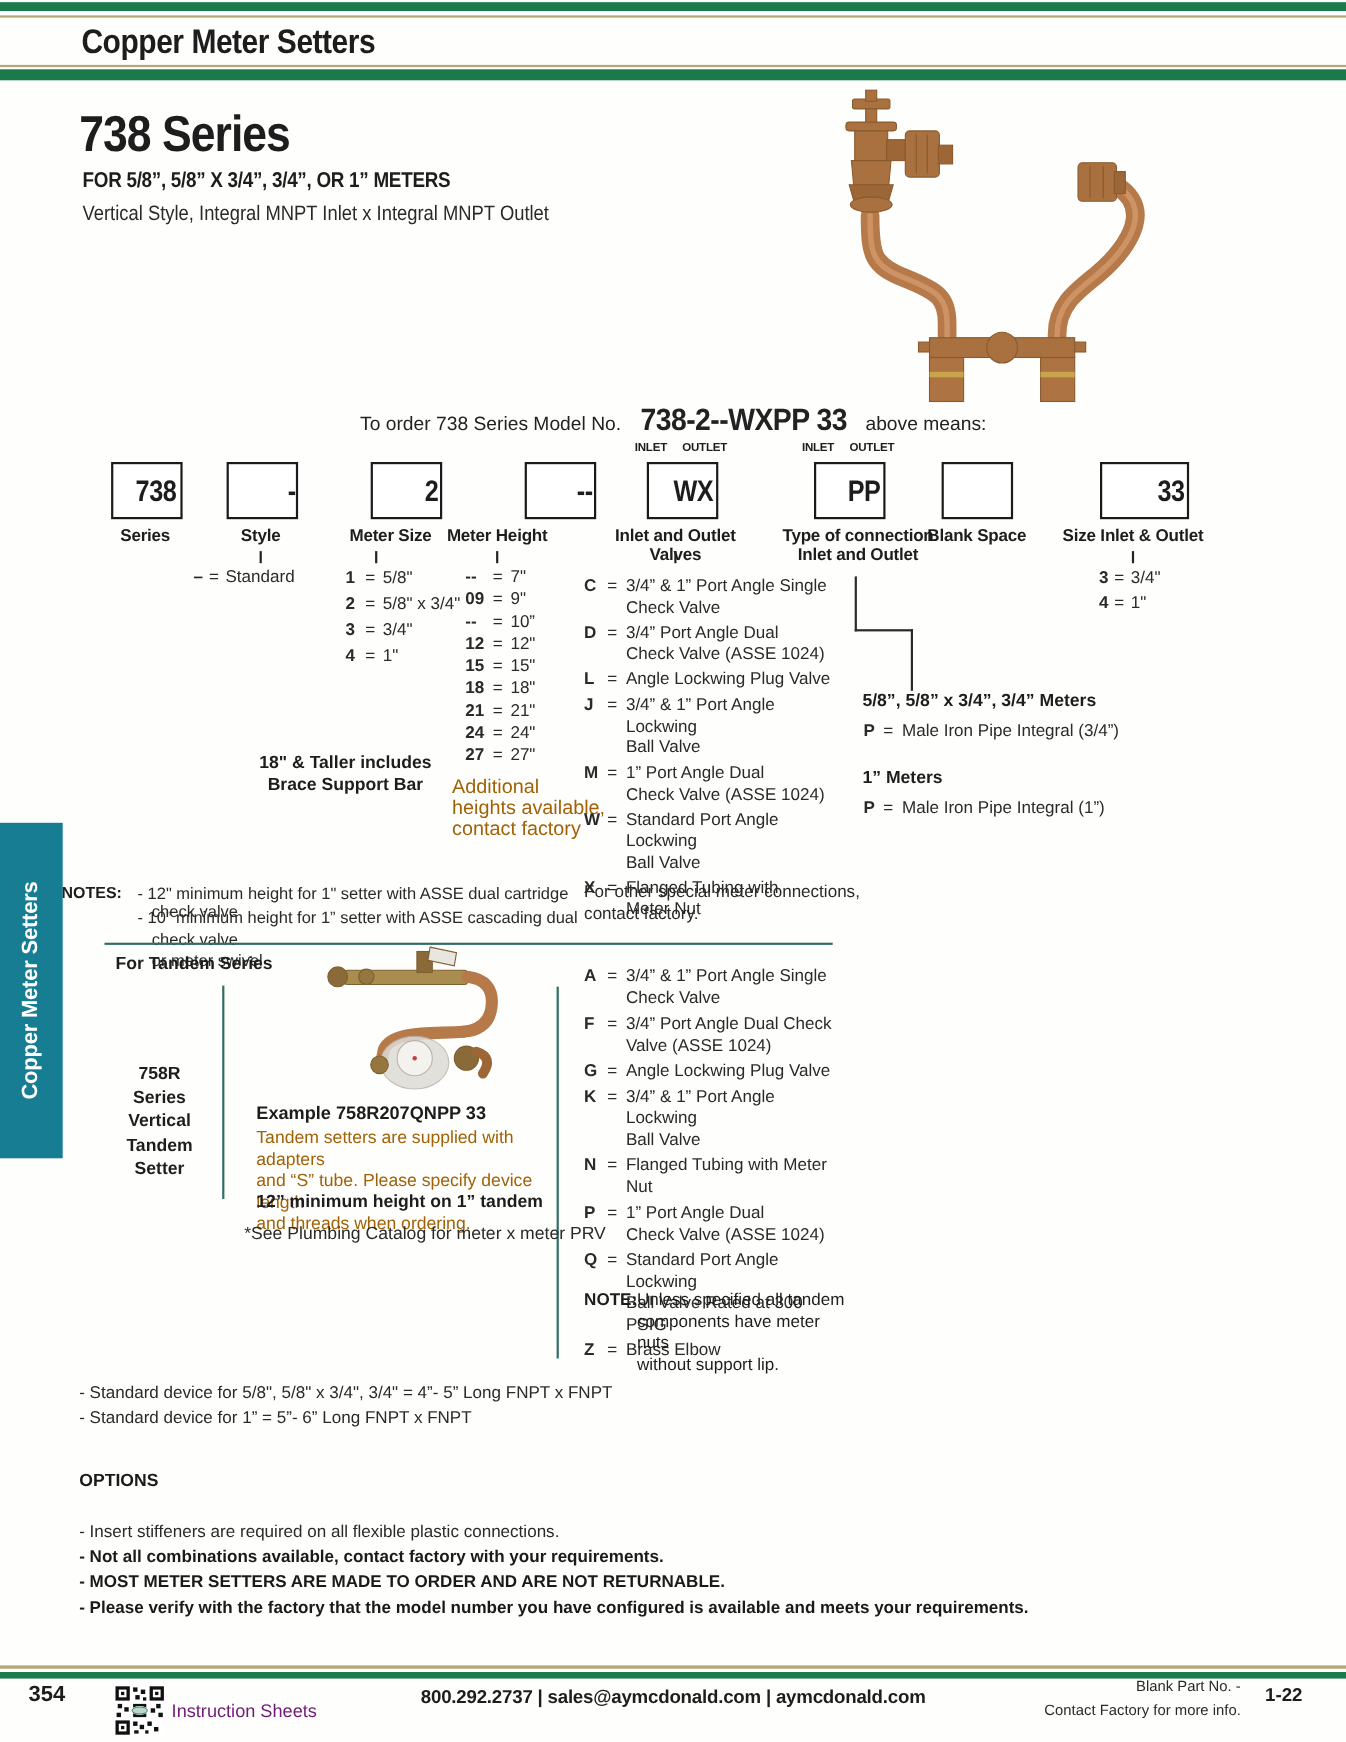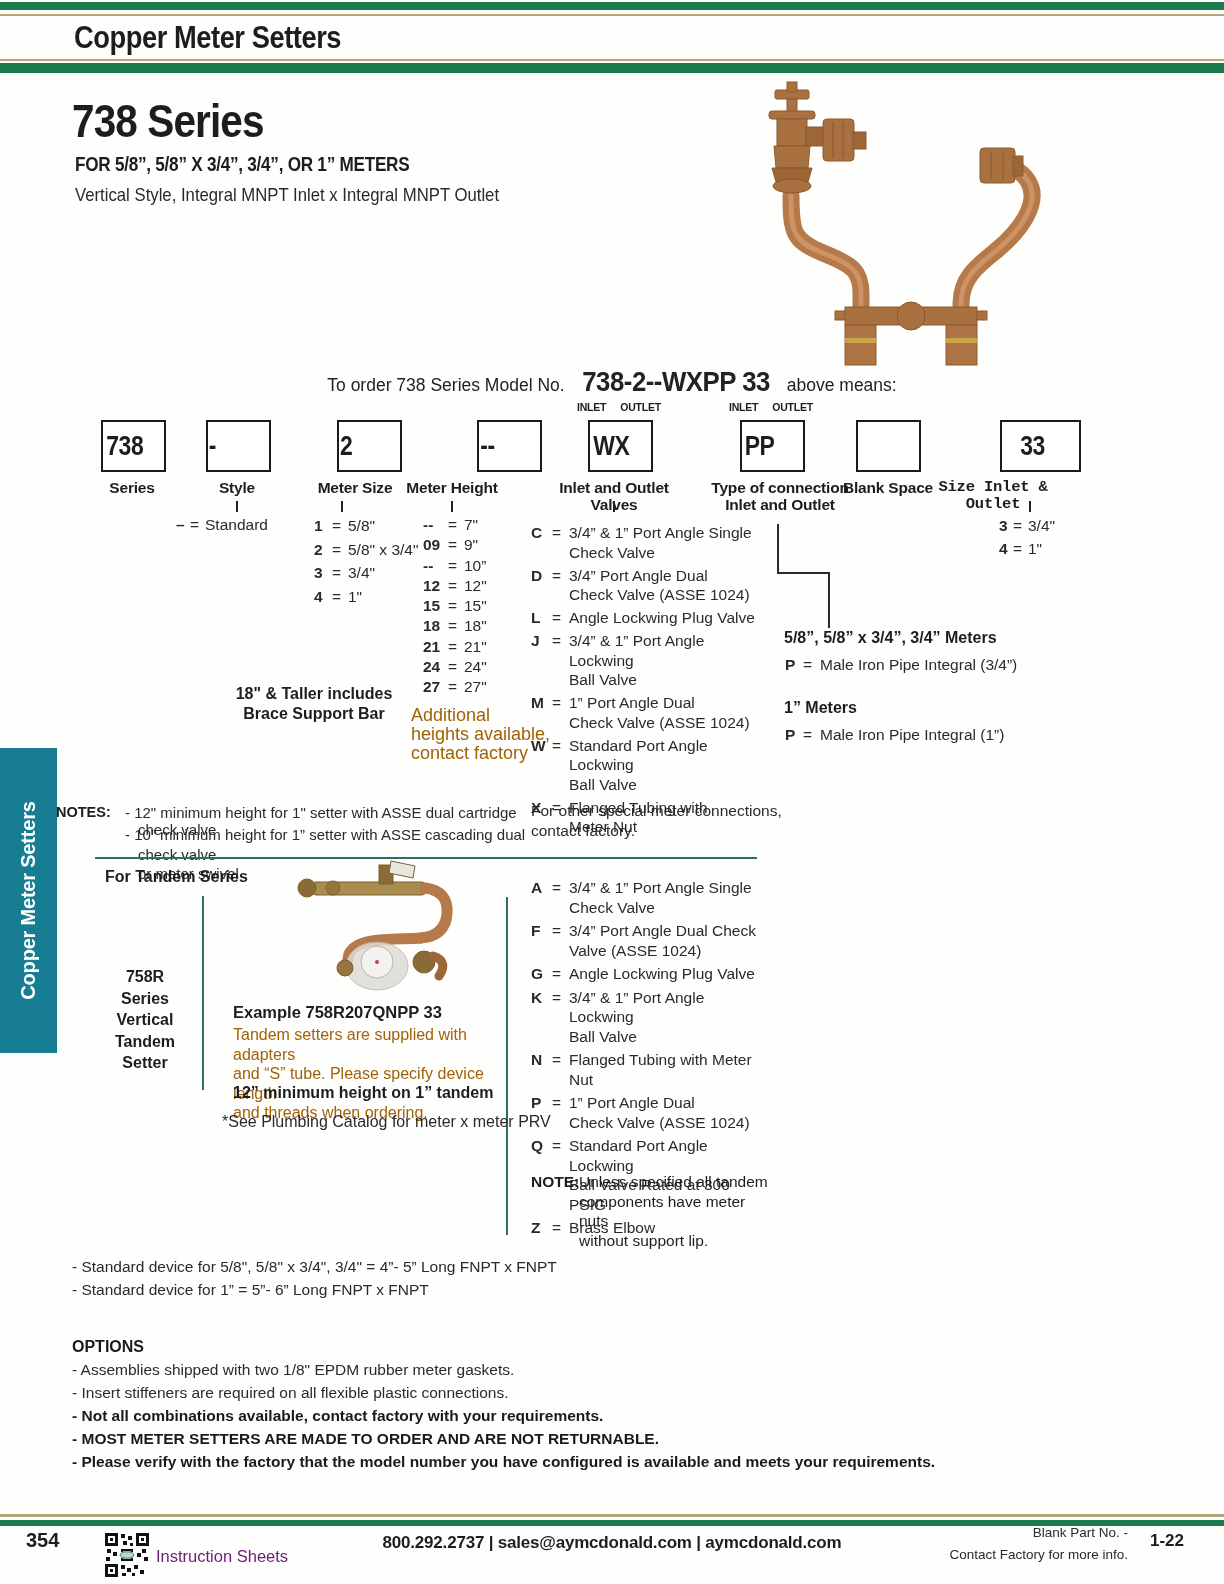--- a/index.html
+++ b/index.html
@@ -14,21 +14,21 @@
   .green{background:#1a7a4c;}
   .tan{background:#b3a678;}
   .teal-div{background:#2e6e63;}
   .hdr-title{left:74px;top:20px;font-size:31px;font-weight:bold;letter-spacing:-.5px;}
   .series-title{left:72px;top:94px;font-size:46px;font-weight:bold;letter-spacing:-1px;}
   .series-sub{left:75px;top:153px;font-size:19.5px;font-weight:bold;letter-spacing:-.3px;}
   .series-desc{left:75px;top:184px;font-size:19px;color:#2a2a2a;}
   .order{left:0;top:366px;width:1224px;display:flex;justify-content:center;align-items:baseline;gap:9px;font-size:17.5px;color:#222;}
   .order .model{display:inline-block;font-size:28px;font-weight:bold;letter-spacing:-.5px;transform:scaleX(.92);transform-origin:50% 100%;}
   .mbox{top:420px;width:61px;height:48px;border:2px solid #1a1a1a;background:#fff;
-        display:flex;align-items:center;justify-content:flex-start;}
+        display:flex;align-items:center;justify-content:flex-end;}
   .mbox span{font-size:27px;font-weight:bold;letter-spacing:-.5px;transform:scaleX(.85);}
   .io{top:401px;display:flex;justify-content:space-between;font-size:10.5px;font-weight:bold;letter-spacing:-.2px;}
   .collabel{top:479px;width:160px;text-align:center;font-size:15.5px;font-weight:bold;line-height:17px;letter-spacing:-.2px;}
   .tick{width:2px;height:11px;background:#222;top:501px;}
   .list{font-size:15.5px;color:#2a2a2a;}
   .mrow{display:grid;grid-template-columns:18px 16px auto;line-height:23.5px;}
   .hrow{display:grid;grid-template-columns:25px 16px auto;line-height:20.3px;}
   .vrow{display:grid;grid-template-columns:21px 17px auto;line-height:19.5px;margin-bottom:3.5px;}
   .trow{display:grid;grid-template-columns:21px 17px auto;line-height:19.5px;margin-bottom:4px;}
   .crow{display:grid;grid-template-columns:18px 17px auto;line-height:19px;}
@@ -137,21 +137,21 @@
     </div>
 
   <div class="abs collabel" style="left:52px;">Series</div>
   <div class="abs collabel" style="left:157px;">Style</div>
   <div class="abs collabel" style="left:275px;">Meter Size</div>
   <div class="abs collabel" style="left:372px;">Meter Height</div>
   <div class="abs collabel" style="left:534px;">Inlet and Outlet Valves</div>
   <div class="abs collabel pre" style="left:700px;">Type of connection
 Inlet and Outlet</div>
   <div class="abs collabel" style="left:808px;">Blank Space</div>
-  <div class="abs collabel" style="left:913px;font-family:Liberation Mono, monospace;">Size Inlet &amp; Outlet</div>
+  <div class="abs collabel" style="left:950px;">Size Inlet &amp; Outlet</div>
 
   <div class="abs tick" style="left:236px;"></div>
   <div class="abs tick" style="left:341px;"></div>
   <div class="abs tick" style="left:451px;"></div>
   <div class="abs tick" style="left:613px;"></div>
   <div class="abs tick" style="left:1029px;"></div>
 
   <div class="abs list" style="left:176px;top:515px;">
     <div class="srow">
       <span class="code">–</span>
@@ -403,21 +403,20 @@
     <span class="b">NOTE:</span>
     <span class="pre">Unless specified all tandem
 components have meter nuts
 without support lip.</span>
   </div>
 
   <div class="abs opt" style="top:1258px;">- Standard device for 5/8", 5/8" x 3/4", 3/4" = 4”- 5” Long FNPT x FNPT</div>
   <div class="abs opt" style="top:1281px;">- Standard device for 1” = 5”- 6” Long FNPT x FNPT</div>
 
   <div class="abs opt optb" style="top:1338px;font-size:16px;">OPTIONS</div>
-  <div class="abs opt" style="top:1361px;">- Assemblies shipped with two 1/8" EPDM rubber meter gaskets.</div>
   <div class="abs opt" style="top:1384px;">- Insert stiffeners are required on all flexible plastic connections.</div>
   <div class="abs opt optb" style="top:1407px;">- Not all combinations available, contact factory with your requirements.</div>
   <div class="abs opt optb" style="top:1430px;">- MOST METER SETTERS ARE MADE TO ORDER AND ARE NOT RETURNABLE.</div>
   <div class="abs opt optb" style="top:1453px;">- Please verify with the factory that the model number you have configured is available and meets your requirements.</div>
 
   <div class="abs sidebar">
     <span>Copper Meter Setters</span>
   </div>
 
   <div class="abs bar tan" style="top:1514px;height:3px;"></div>

